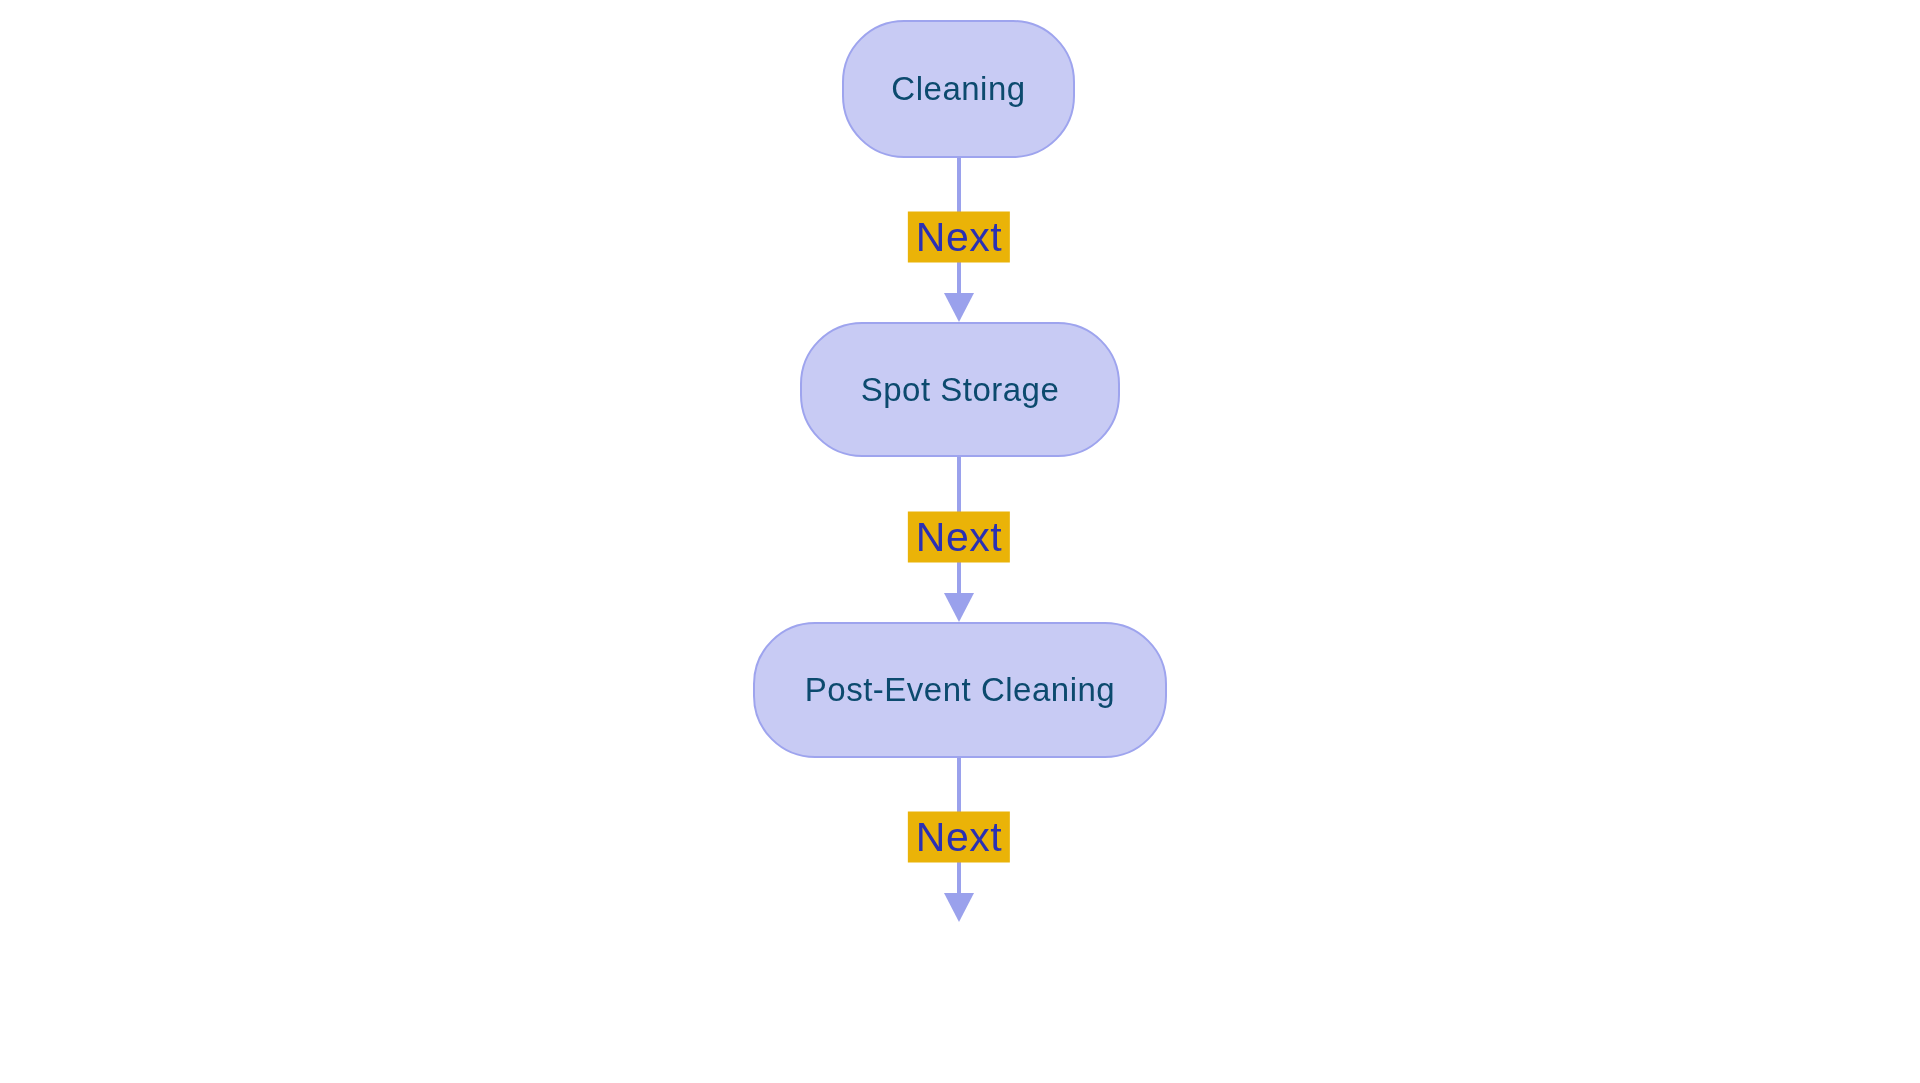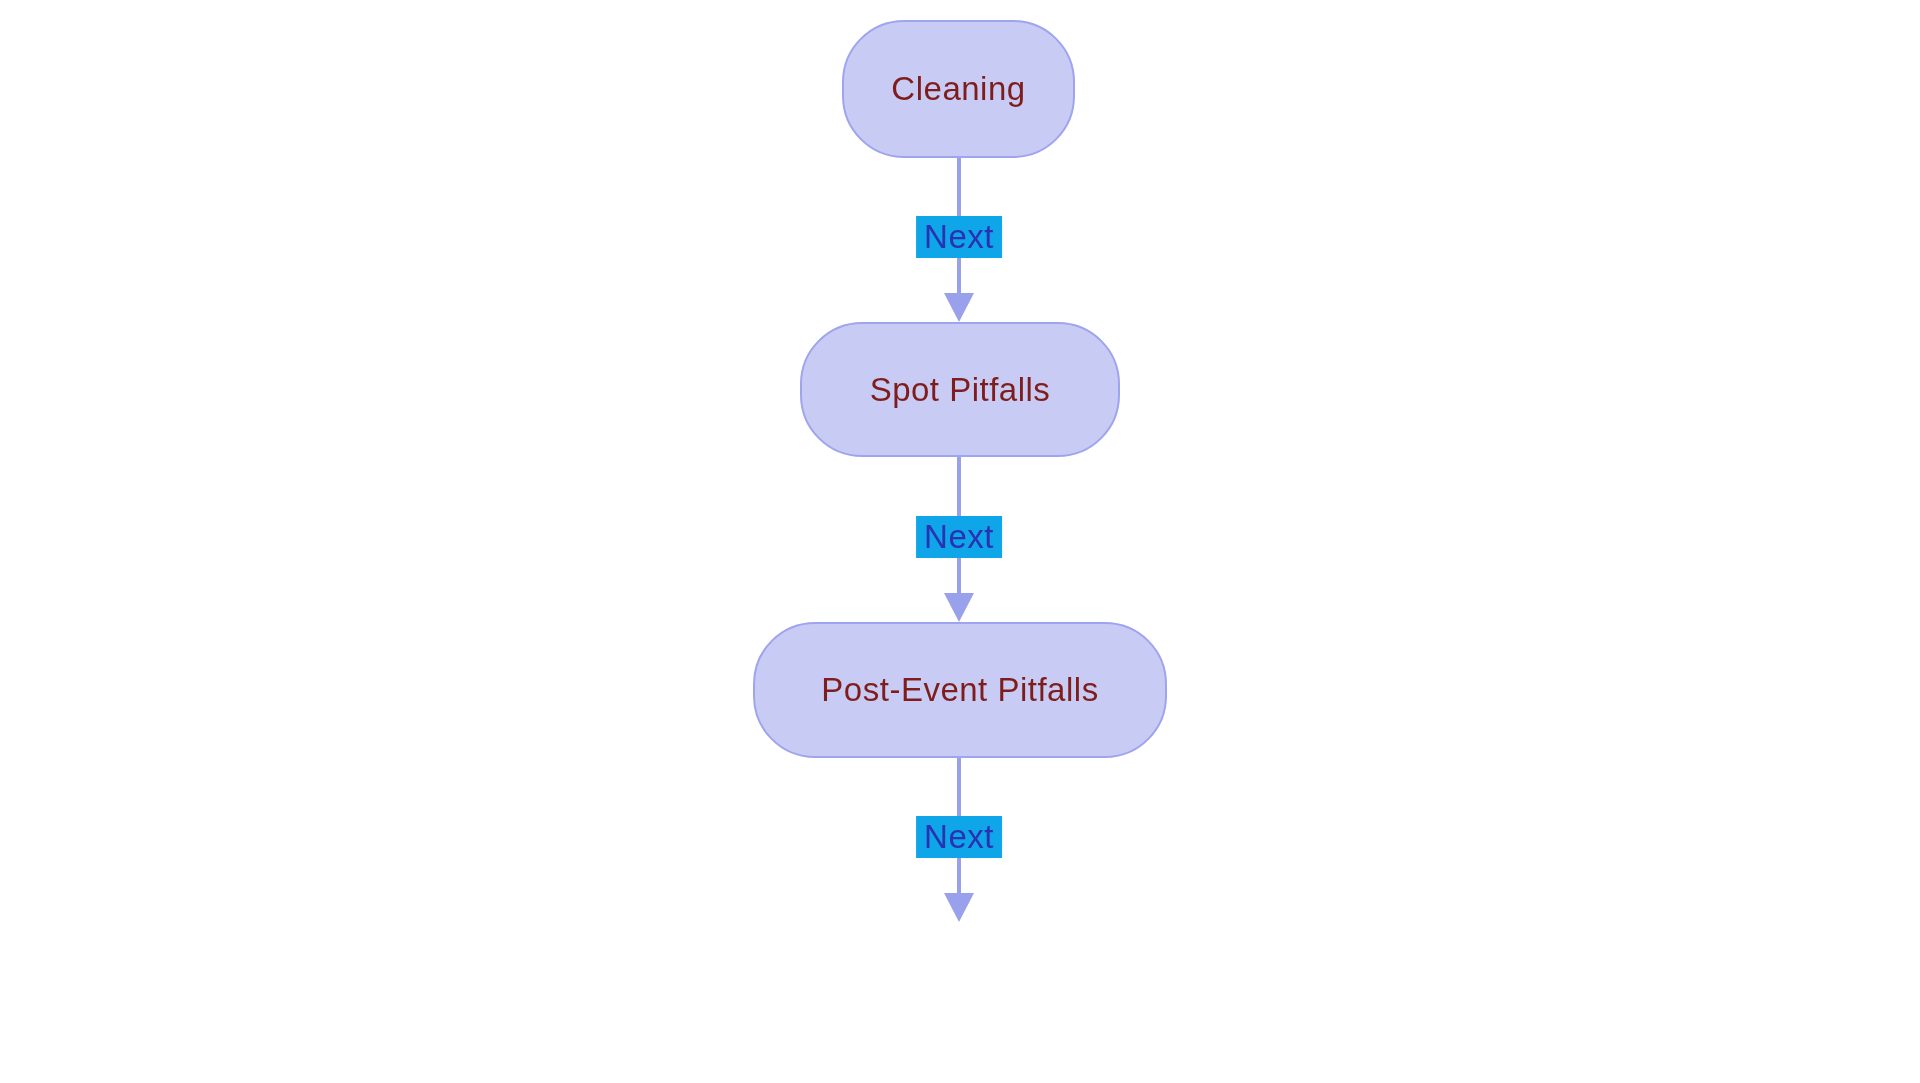--- a/index.html
+++ b/index.html
@@ -17,21 +17,21 @@
   }
   .node {
     position: absolute;
     box-sizing: border-box;
     background: #c8cbf4;
     border: 2px solid #9ea4ee;
     border-radius: 62px;
     display: flex;
     align-items: center;
     justify-content: center;
-    color: #7f1d1d;
+    color: #0c4a6e;
     font-size: 33px;
     letter-spacing: 0.5px;
     white-space: nowrap;
   }
   .node-1 { left: 842px; top: 20px;  width: 233px; height: 138px; }
   .node-2 { left: 800px; top: 322px; width: 320px; height: 135px; }
   .node-3 { left: 753px; top: 622px; width: 414px; height: 136px; }
   .node-4 { left: 738px; top: 922px; width: 445px; height: 138px; }
 
   .edge-line {
@@ -54,44 +54,44 @@
     border-top: 29px solid #9aa1ec;
   }
   .arrowhead-1 { top: 293px; }
   .arrowhead-2 { top: 593px; }
   .arrowhead-3 { top: 893px; }
 
   .edge-label {
     position: absolute;
     left: 959px;
     transform: translate(-50%, -50%);
-    background: #0ea5e9;
+    background: #eab308;
     color: #2b31b3;
-    font-size: 33px;
+    font-size: 41px;
     letter-spacing: 0.5px;
     padding: 2px 8px;
     white-space: nowrap;
   }
   .edge-label-1 { top: 237px; }
   .edge-label-2 { top: 537px; }
   .edge-label-3 { top: 837px; }
 </style>
 </head>
 <body>
 
 <div class="canvas">
 
   <div class="node node-1">
     <span>Cleaning</span>
   </div>
   <div class="node node-2">
-    <span>Spot Pitfalls</span>
+    <span>Spot Storage</span>
   </div>
   <div class="node node-3">
-    <span>Post-Event Pitfalls</span>
+    <span>Post-Event Cleaning</span>
   </div>
 
   <div class="edge-line edge-line-1"></div>
   <div class="arrowhead arrowhead-1"></div>
   <span class="edge-label edge-label-1">Next</span>
 
   <div class="edge-line edge-line-2"></div>
   <div class="arrowhead arrowhead-2"></div>
   <span class="edge-label edge-label-2">Next</span>
 

